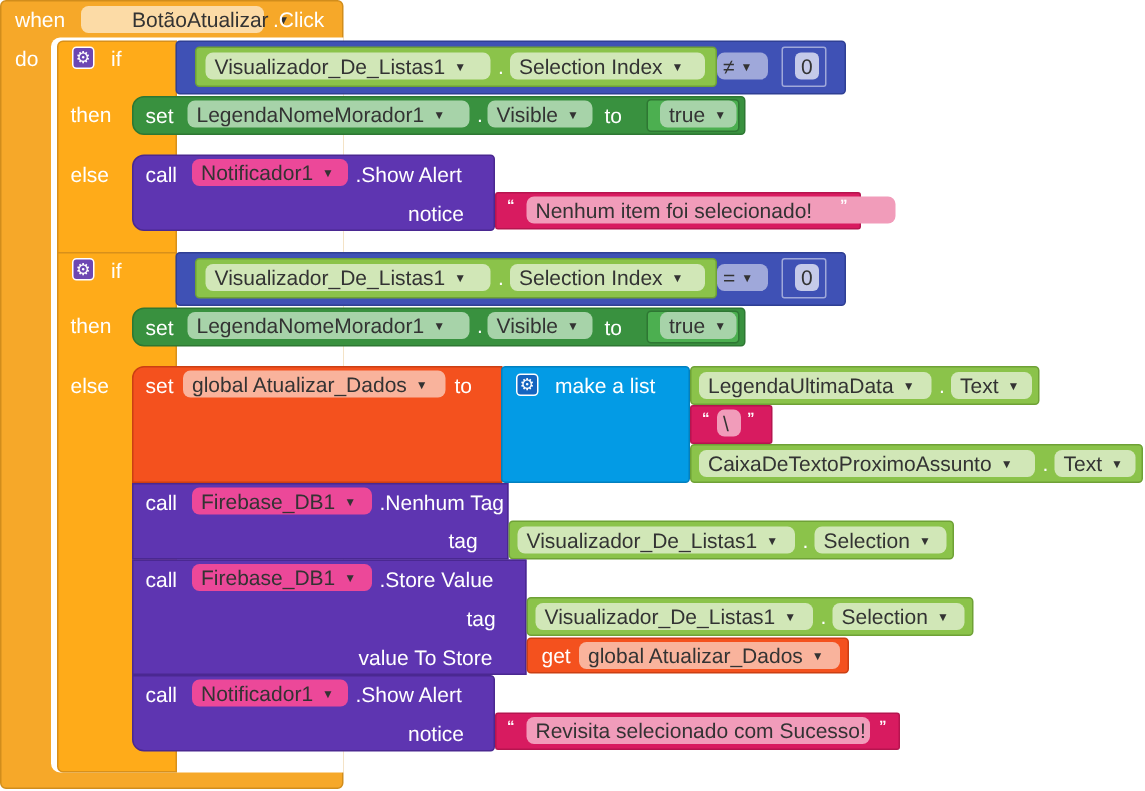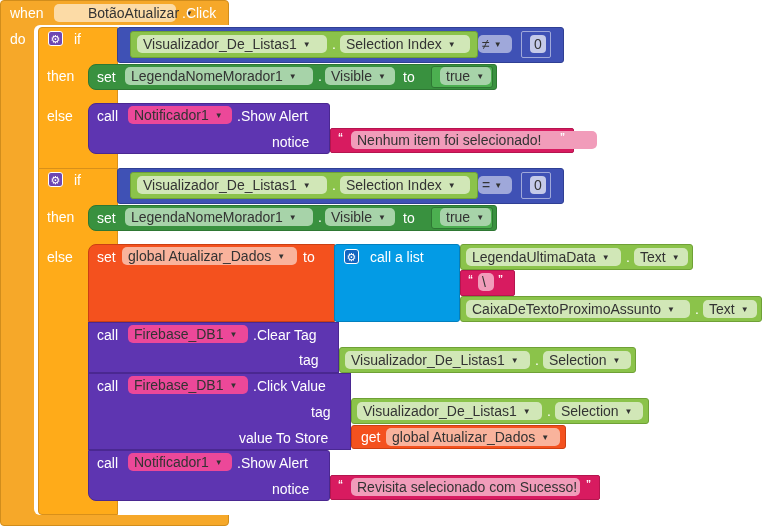--- a/index.html
+++ b/index.html
@@ -136,21 +136,21 @@
 
 <div class="blk red-var" style="left:88px;top:244px;width:247px;height:78px;border-radius:8px 0 0 0;"></div>
 <div class="lbl" style="left:97px;top:248px;">set</div>
 <div class="pill p-red" style="left:122px;top:247px;width:175px;">
   <span>global Atualizar_Dados</span><span class="arr">▼</span>
 </div>
 <div class="lbl" style="left:303px;top:248px;">to</div>
 
 <div class="blk cyan-list" style="left:334px;top:244px;width:126px;height:78px;border-radius:3px;"></div>
 <div class="gear" style="left:344px;top:249px;background:#1565c0;border:1px solid #fff;">⚙</div>
-<div class="lbl" style="left:370px;top:248px;">call a list</div>
+<div class="lbl" style="left:370px;top:248px;">make a list</div>
 
 <div class="blk green-prop" style="left:460px;top:244px;width:233px;height:26px;border-radius:3px;"></div>
 <div class="pill p-green" style="left:466px;top:248px;width:155px;">
   <span>LegendaUltimaData</span><span class="arr">▼</span>
 </div>
 <div class="dot" style="left:626px;top:249px;">.</div>
 <div class="pill p-green" style="left:634px;top:248px;width:54px;">
   <span>Text</span><span class="arr">▼</span>
 </div>
 
@@ -166,37 +166,37 @@
 <div class="dot" style="left:695px;top:301px;">.</div>
 <div class="pill p-green" style="left:703px;top:300px;width:54px;">
   <span>Text</span><span class="arr">▼</span>
 </div>
 
 <div class="blk purple-call" style="left:88px;top:322px;width:251px;height:51px;"></div>
 <div class="lbl" style="left:97px;top:326px;">call</div>
 <div class="pill p-purple" style="left:128px;top:325px;width:120px;">
   <span>Firebase_DB1</span><span class="arr">▼</span>
 </div>
-<div class="lbl" style="left:253px;top:326px;">.Clear Tag</div>
+<div class="lbl" style="left:253px;top:326px;">.Nenhum Tag</div>
 <div class="lbl" style="left:299px;top:351px;">tag</div>
 <div class="blk green-prop" style="left:339px;top:347px;width:297px;height:26px;border-radius:3px;"></div>
 <div class="pill p-green" style="left:345px;top:351px;width:185px;">
   <span>Visualizador_De_Listas1</span><span class="arr">▼</span>
 </div>
 <div class="dot" style="left:535px;top:352px;">.</div>
 <div class="pill p-green" style="left:543px;top:351px;width:88px;">
   <span>Selection</span><span class="arr">▼</span>
 </div>
 
 <div class="blk purple-call" style="left:88px;top:373px;width:263px;height:77px;"></div>
 <div class="lbl" style="left:97px;top:377px;">call</div>
 <div class="pill p-purple" style="left:128px;top:376px;width:120px;">
   <span>Firebase_DB1</span><span class="arr">▼</span>
 </div>
-<div class="lbl" style="left:253px;top:377px;">.Click Value</div>
+<div class="lbl" style="left:253px;top:377px;">.Store Value</div>
 <div class="lbl" style="left:311px;top:403px;">tag</div>
 <div class="blk green-prop" style="left:351px;top:398px;width:298px;height:26px;border-radius:3px;"></div>
 <div class="pill p-green" style="left:357px;top:402px;width:185px;">
   <span>Visualizador_De_Listas1</span><span class="arr">▼</span>
 </div>
 <div class="dot" style="left:547px;top:403px;">.</div>
 <div class="pill p-green" style="left:555px;top:402px;width:88px;">
   <span>Selection</span><span class="arr">▼</span>
 </div>
 <div class="lbl" style="left:239px;top:429px;text-align:center;">value To Store</div>

